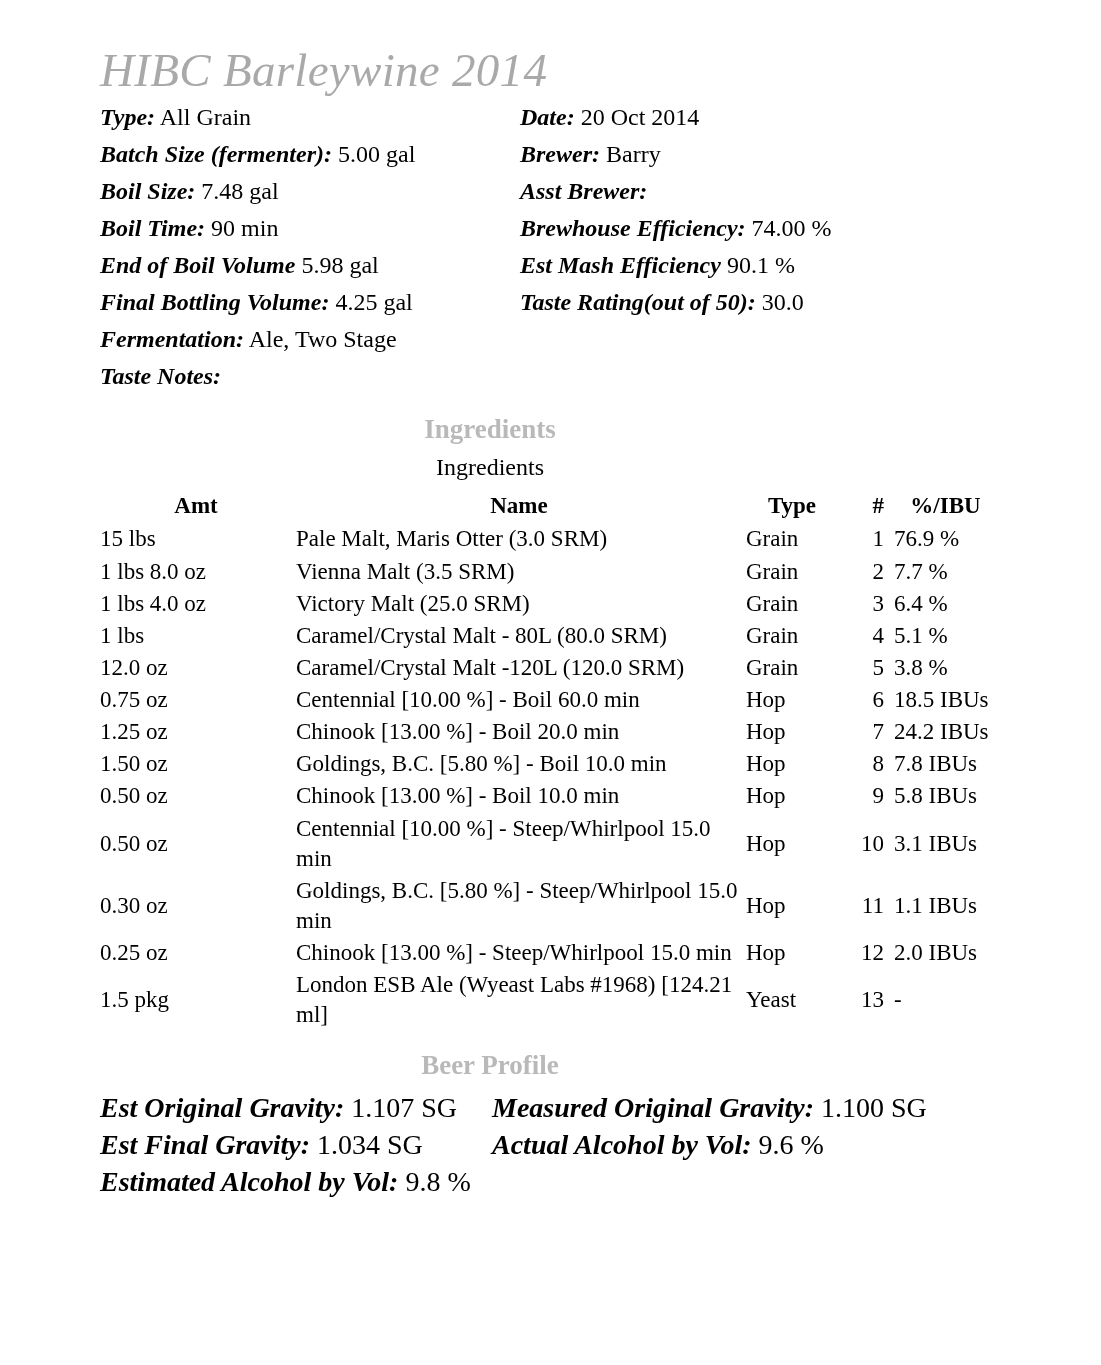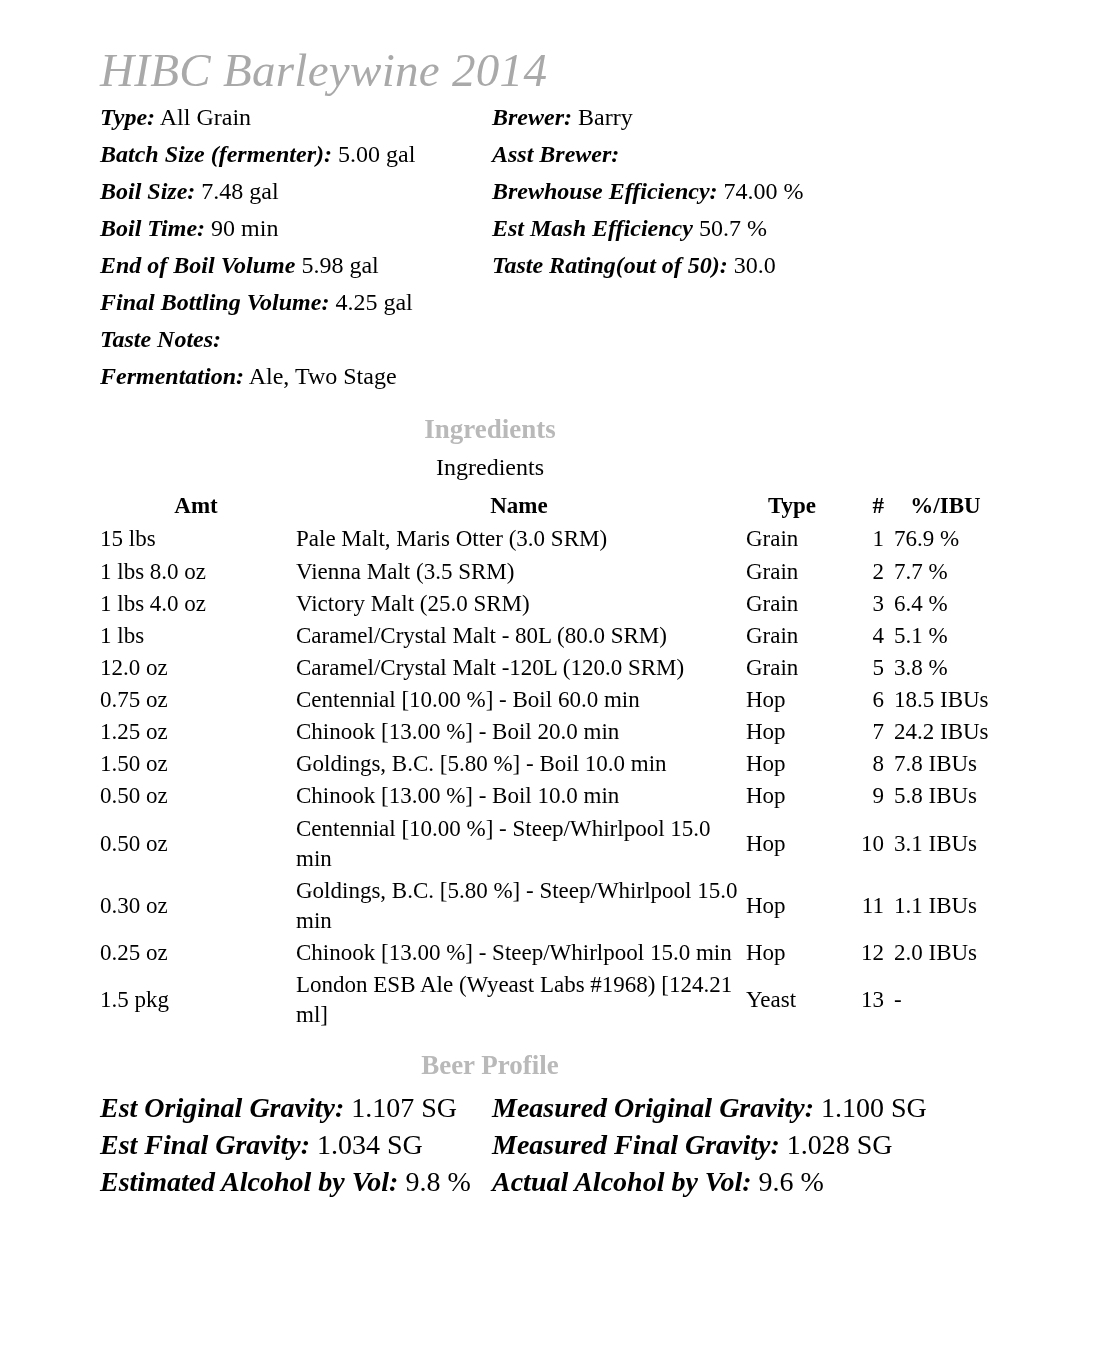--- a/index.html
+++ b/index.html
@@ -42,20 +42,21 @@
     line-height: 1.2;
     color: #bdbdbd;
     margin: 0 0 14px 0;
   }
 
   
   .detail-grid {
     display: grid;
     grid-template-columns: 392px auto;
     row-gap: 0px;
+    gap: 28px;
   }
   .detail-line {
     font-size: 24px;
     line-height: 37px;
     white-space: nowrap;
   }
   .lbl {
     font-weight: bold;
     font-style: italic;
   }
@@ -137,28 +138,29 @@
 
 
     <div class="detail-grid">
       <div id="details-left">
           <div class="detail-line"><span class="lbl">Type:</span><span class="val"> All Grain</span></div>
           <div class="detail-line"><span class="lbl">Batch Size (fermenter):</span><span class="val"> 5.00 gal</span></div>
           <div class="detail-line"><span class="lbl">Boil Size:</span><span class="val"> 7.48 gal</span></div>
           <div class="detail-line"><span class="lbl">Boil Time:</span><span class="val"> 90 min</span></div>
           <div class="detail-line"><span class="lbl">End of Boil Volume</span><span class="val"> 5.98 gal</span></div>
           <div class="detail-line"><span class="lbl">Final Bottling Volume:</span><span class="val"> 4.25 gal</span></div>
+          <div class="detail-line"><span class="lbl">Fermentation:</span><span class="val"> Ale, Two Stage</span></div>
           <div class="detail-line"><span class="lbl">Taste Notes:</span><span class="val"></span></div>
-          <div class="detail-line"><span class="lbl">Fermentation:</span><span class="val"> Ale, Two Stage</span></div>
         </div>
       <div id="details-right">
+          <div class="detail-line"><span class="lbl">Date:</span><span class="val"> 20 Oct 2014</span></div>
           <div class="detail-line"><span class="lbl">Brewer:</span><span class="val"> Barry</span></div>
           <div class="detail-line"><span class="lbl">Asst Brewer:</span><span class="val"></span></div>
           <div class="detail-line"><span class="lbl">Brewhouse Efficiency:</span><span class="val"> 74.00 %</span></div>
-          <div class="detail-line"><span class="lbl">Est Mash Efficiency</span><span class="val"> 50.7 %</span></div>
+          <div class="detail-line"><span class="lbl">Est Mash Efficiency</span><span class="val"> 90.1 %</span></div>
           <div class="detail-line"><span class="lbl">Taste Rating(out of 50):</span><span class="val"> 30.0</span></div>
         </div>
     </div>
 
     <div class="section-heading">Ingredients</div>
 
     <div class="table-caption">Ingredients</div>
 
     <table class="ingredients">
       <colgroup>
@@ -275,19 +277,18 @@
     <div class="section-heading">Beer Profile</div>
 
     <div class="profile-grid">
       <div id="profile-left">
           <div class="profile-line"><span class="lbl">Est Original Gravity:</span><span class="val"> 1.107 SG</span></div>
           <div class="profile-line"><span class="lbl">Est Final Gravity:</span><span class="val"> 1.034 SG</span></div>
           <div class="profile-line"><span class="lbl">Estimated Alcohol by Vol:</span><span class="val"> 9.8 %</span></div>
         </div>
       <div id="profile-right">
           <div class="profile-line"><span class="lbl">Measured Original Gravity:</span><span class="val"> 1.100 SG</span></div>
-          <div class="profile-line"><span class="lbl">Measured Final Gravity:</span><span class="val"> 1.028 SG</span></div>
           <div class="profile-line"><span class="lbl">Actual Alcohol by Vol:</span><span class="val"> 9.6 %</span></div>
         </div>
     </div>
 
   </div>
 </div>
 
 </body></html>

